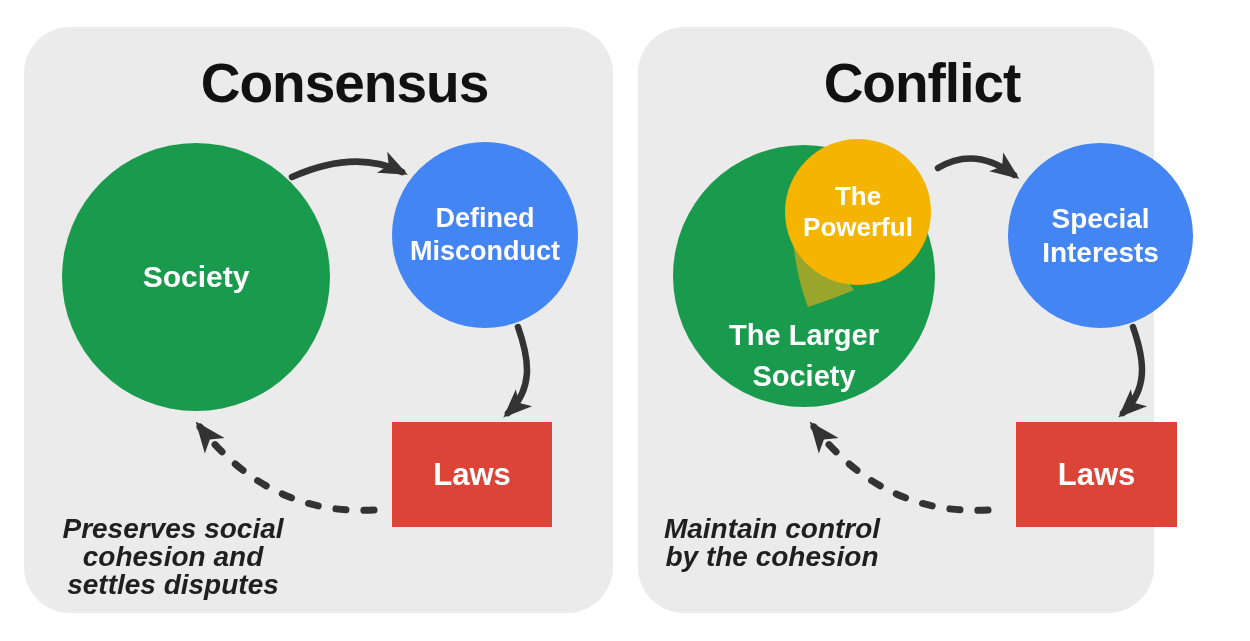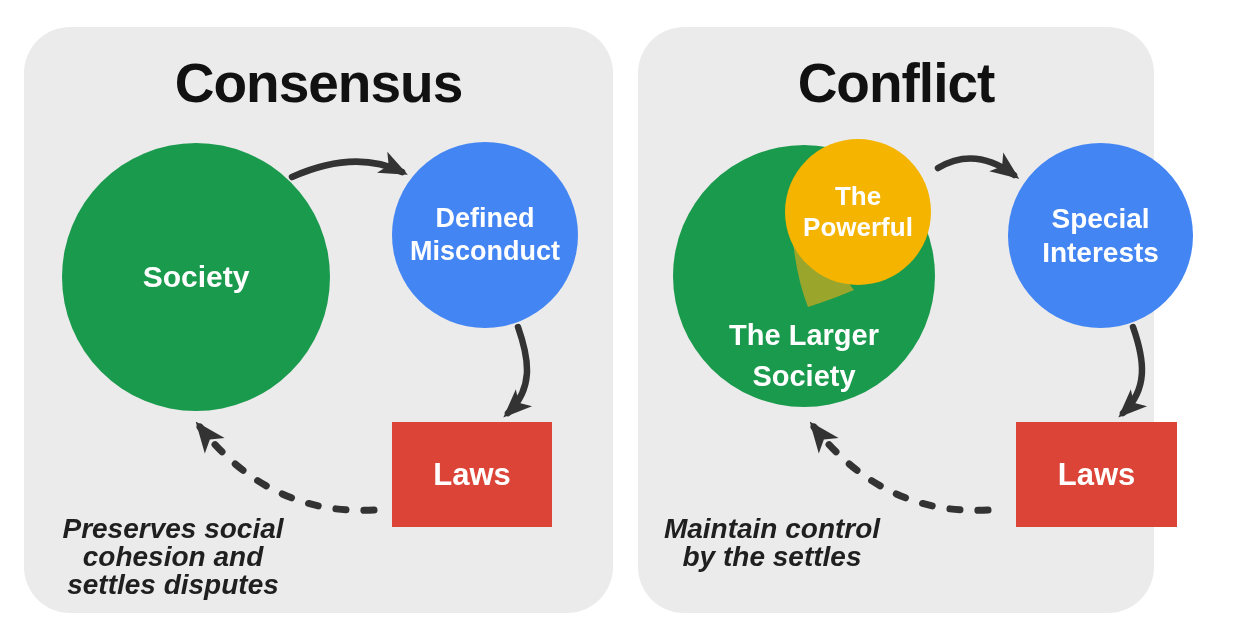--- a/index.html
+++ b/index.html
@@ -8,21 +8,21 @@
     --caption:#1f1f1f; --label-text:#ffffff;
   }
   html,body{margin:0;padding:0;background:#ffffff;}
   .stage{position:relative;width:1250px;height:641px;background:#ffffff;overflow:hidden;
          font-family:"Liberation Sans",sans-serif;}
   .panel{position:absolute;top:27px;width:589px;height:586px;background:var(--panel-bg);
          border-radius:46px;}
   .panel.left{left:24px;}
   .panel.right{left:638px;width:516px;}
   .panel-title{position:absolute;top:26px;left:0;width:100%;text-align:center;
-    font-size:55px;font-weight:bold;letter-spacing:-1px;color:var(--title);line-height:1.1;}
+    font-size:55px;font-weight:bold;letter-spacing:-1px;color:var(--title);line-height:1.1;padding-left:26px;}
   .circle{position:absolute;border-radius:50%;display:flex;align-items:center;justify-content:center;
     text-align:center;color:var(--label-text);font-weight:bold;}
   .green-circle{background:var(--green);z-index:1;}
   .blue-circle{background:var(--blue);z-index:3;}
   .yellow-circle{background:var(--yellow);z-index:3;}
   .arrows{position:absolute;inset:0;z-index:2;pointer-events:none;}
   .ml{white-space:pre-line;}
   .circle-label{font-weight:bold;color:var(--label-text);}
   .society-label{font-size:30px;}
   .misconduct-label{font-size:27px;line-height:33px;}
@@ -111,16 +111,16 @@
     <div class="circle yellow-circle">
       <span class="circle-label powerful-label ml">The
 Powerful</span>
     </div>
 
     <div class="laws-box">
       <span>Laws</span>
     </div>
 
     <div class="caption ml">Maintain control
-by the settles</div>
+by the cohesion</div>
   </div>
 
 </div>
 
 </body></html>

